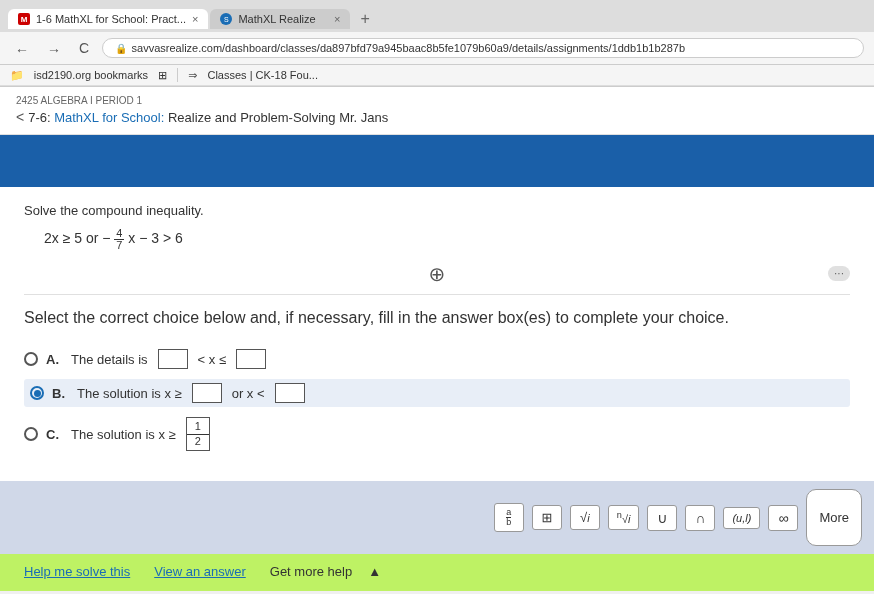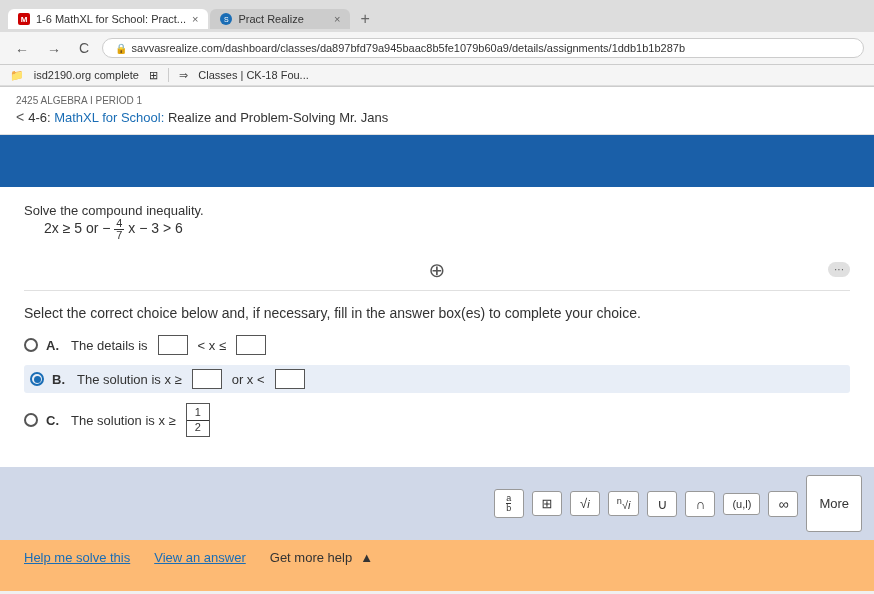--- a/index.html
+++ b/index.html
@@ -20,107 +20,107 @@
     .nav-btn { background: none; border: none; font-size: 14px; color: #555; cursor: pointer; padding: 3px 5px; }
     .nav-btn:disabled { color: #bbb; }
     .url-bar { flex: 1; background: #fff; border: 1px solid #ccc; border-radius: 20px; padding: 3px 12px; font-size: 11px; color: #333; display: flex; align-items: center; gap: 4px; }
     .url-icon { font-size: 10px; color: #555; }
 
     .bookmarks-bar { display: flex; align-items: center; padding: 3px 10px; background: #f5f5f5; border-bottom: 1px solid #ddd; font-size: 11px; color: #333; gap: 10px; }
     .bookmark-item { display: flex; align-items: center; gap: 4px; cursor: pointer; color: #333; }
     .bookmark-separator { width: 1px; height: 14px; background: #ccc; }
 
     
-    .page-content { background: #fdba74; height: calc(594px - 90px); overflow: hidden; }
+    .page-content { background: #bef264; height: calc(594px - 90px); overflow: hidden; }
 
     .page-header { background: #fff; padding: 8px 16px; border-bottom: 1px solid #e0e0e0; }
     .breadcrumb { font-size: 10px; color: #666; margin-bottom: 2px; }
     .back-btn { display: inline-flex; align-items: center; gap: 4px; font-size: 13px; color: #333; cursor: pointer; }
     .back-arrow { font-size: 14px; color: #555; }
 
     .blue-header { background: #1a5fa8; height: 52px; width: 100%; }
 
     .content-area { padding: 16px 24px; background: #fff; }
-    .question-text { font-size: 13px; color: #333; }
-
-    .math-expression { font-size: 14px; color: #333; margin-bottom: 9px; padding-left: 20px; }
+    .question-text { font-size: 13px; color: #333; margin-bottom: 10px; }
+
+    .math-expression { font-size: 14px; color: #333; margin-bottom: 3px; padding-left: 20px; }
 
     .crosshair-area { display: flex; justify-content: center; padding: 8px 0; border-bottom: 1px solid #e0e0e0; margin-bottom: 14px; }
     .crosshair { font-size: 20px; color: #555; }
 
-    .instruction-text { font-size: 14px; color: #333; margin-bottom: 14px; }
+    .instruction-text { font-size: 16px; color: #333; margin-bottom: 22px; }
 
     .choices { display: flex; flex-direction: column; gap: 10px; margin-bottom: 14px; }
     .choice-item { display: flex; align-items: center; gap: 8px; font-size: 13px; color: #333; }
     .radio-outer { width: 14px; height: 14px; border-radius: 50%; border: 2px solid #555; display: flex; align-items: center; justify-content: center; flex-shrink: 0; }
     .radio-filled { width: 7px; height: 7px; background: #1a6db5; border-radius: 50%; }
     .choice-label { font-weight: bold; margin-right: 4px; }
     .answer-box { display: inline-block; width: 30px; height: 20px; border: 1px solid #555; background: #fff; vertical-align: middle; margin: 0 2px; }
     .choice-c-box { display: inline-flex; align-items: center; justify-content: center; width: 28px; height: 32px; border: 1px solid #555; background: #fff; vertical-align: middle; font-size: 10px; line-height: 1.2; text-align: center; }
 
     .math-toolbar { background: #d0d8e8; padding: 8px 12px; display: flex; align-items: center; justify-content: flex-end; gap: 8px; }
     .toolbar-btn { background: #fff; border: 1px solid #999; border-radius: 3px; padding: 4px 8px; font-size: 13px; cursor: pointer; color: #333; min-width: 30px; text-align: center; display: flex; align-items: center; justify-content: center; }
-    .toolbar-more { background: #fff; border: 1px solid #999; border-radius: 3px; padding: 20px 12px; font-size: 13px; cursor: pointer; color: #333; }
+    .toolbar-more { background: #fff; border: 1px solid #999; border-radius: 10px; padding: 20px 12px; font-size: 13px; cursor: pointer; color: #333; }
 
     .bottom-links { display: flex; align-items: center; gap: 24px; padding: 10px 24px; font-size: 13px; }
     .bottom-link { color: #1a6db5; text-decoration: underline; cursor: pointer; }
-    .get-more-help { color: #333; cursor: pointer; display: flex; align-items: center; gap: 8px; }
+    .get-more-help { color: #333; cursor: pointer; display: flex; align-items: center; gap: 16px; }
 
     
     .frac { display: inline-flex; flex-direction: column; align-items: center; vertical-align: middle; font-size: 11px; line-height: 1; }
     .frac .num { border-bottom: 1px solid #333; padding: 0 2px; }
     .frac .den { padding: 0 2px; }
   </style>
 </head>
 <body>
 
 <div class="browser-chrome">
 
   <div class="tab-bar">
     <div class="tab active">
       <span class="tab-icon">M</span>
       <span>1-6 MathXL for School: Pract...</span>
       <span class="tab-close">×</span>
     </div>
     <div class="tab inactive">
       <span class="tab-icon-savvas">S</span>
-      <span>Pract Realize</span>
+      <span>MathXL Realize</span>
       <span class="tab-close">×</span>
     </div>
     <button class="tab-new">+</button>
   </div>
 
   <div class="nav-bar">
     <button class="nav-btn">←</button>
     <button class="nav-btn">→</button>
     <button class="nav-btn">C</button>
     <div class="url-bar">
       <span class="url-icon">🔒</span>
       <span style="font-size:11px; color:#333;">savvasrealize.com/dashboard/classes/da897bfd79a945baac8b5fe1079b60a9/details/assignments/1ddb1b1b287b</span>
     </div>
   </div>
 
   <div class="bookmarks-bar">
     <span class="bookmark-item">📁</span>
-    <span class="bookmark-item">isd2190.org complete</span>
+    <span class="bookmark-item">isd2190.org bookmarks</span>
     <span class="bookmark-item">⊞</span>
     <div class="bookmark-separator"></div>
     <span style="color:#555; font-size:11px;">⇒</span>
     <span class="bookmark-item">Classes | CK-18 Fou...</span>
   </div>
 </div>
 
 <div class="page-content">
 
   <div class="page-header">
     <div class="breadcrumb">2425 ALGEBRA I PERIOD 1</div>
     <div class="back-btn">
       <span class="back-arrow">&lt;</span>
       <span>
-        <span>4-6: </span><span style="color:#1a6db5;">MathXL for School:</span> <span>Realize and Problem-Solving Mr. Jans</span>
+        <span>7-6: </span><span style="color:#1a6db5;">MathXL for School:</span> <span>Realize and Problem-Solving Mr. Jans</span>
       </span>
     </div>
   </div>
 
   <div class="blue-header"></div>
 
   <div class="content-area">
 
     <div class="question-text">Solve the compound inequality.</div>
 
@@ -193,21 +193,21 @@
     <button class="toolbar-btn" title="nth root">
       <span style="font-size:11px;"><sup>n</sup>√<span style="font-style:italic; font-size:11px;">i</span></span>
     </button>
     <button class="toolbar-btn" title="union">
       <span style="font-size:14px;">∪</span>
     </button>
     <button class="toolbar-btn" title="intersection">
       <span style="font-size:14px;">∩</span>
     </button>
     <button class="toolbar-btn" title="interval notation">
-      <span style="font-size:11px;">(u,l)</span>
+      <span style="font-size:11px;font-style:italic;">(u,l)</span>
     </button>
     <button class="toolbar-btn" title="infinity">
       <span style="font-size:14px;">∞</span>
     </button>
     <button class="toolbar-more">More</button>
   </div>
 
   <div class="bottom-links">
     <span class="bottom-link">Help me solve this</span>
     <span class="bottom-link">View an answer</span>

